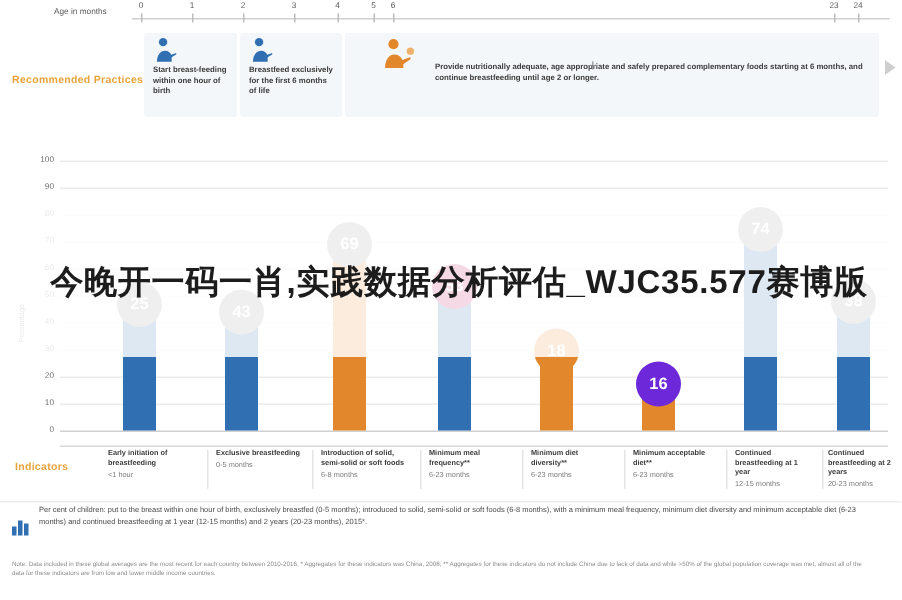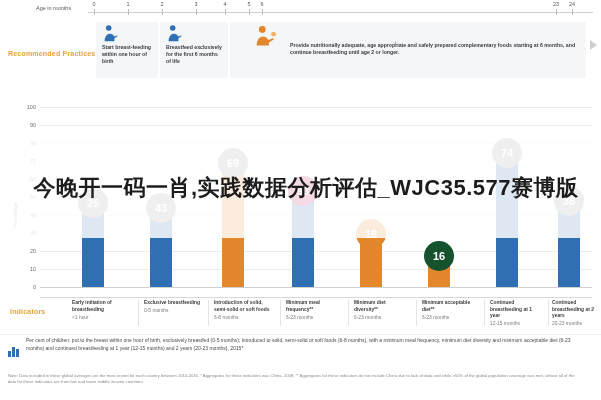--- a/index.html
+++ b/index.html
@@ -365,21 +365,21 @@
     <div class="bar" style="left:360px; height:52px;  background:#e2872c;"></div>
     <div class="bar" style="left:428px; height:29px;  background:#e2872c;"></div>
     <div class="bar" style="left:496px; height:133px; background:#2f6fb2;"></div>
     <div class="bar" style="left:558px; height:83px;  background:#2f6fb2;"></div>
 
     <div class="bubble" style="left:78px;  top:100px; width:30px; height:30px; background:#9e9e9e;">25</div>
     <div class="bubble" style="left:146px; top:105px; width:30px; height:30px; background:#9e9e9e;">43</div>
     <div class="bubble" style="left:218px; top:60px;  width:30px; height:30px; background:#9e9e9e;">69</div>
     <div class="bubble" style="left:288px; top:88px;  width:30px; height:30px; background:#be185d;">53</div>
     <div class="bubble" style="left:356px; top:131px; width:30px; height:30px; background:#e2872c;">18</div>
-    <div class="bubble" style="left:424px; top:153px; width:30px; height:30px; background:#14532d;">16</div>
+    <div class="bubble" style="left:424px; top:153px; width:30px; height:30px; background:#6d28d9;">16</div>
     <div class="bubble" style="left:492px; top:50px;  width:30px; height:30px; background:#9e9e9e;">74</div>
     <div class="bubble" style="left:554px; top:98px;  width:30px; height:30px; background:#9e9e9e;">38</div>
 
     <div class="src-top">Source: UNICEF global database, 2016, based on MICS, DHS and other nationally representative surveys.</div>
   </div>
 
   <div class="ind-label">Indicators</div>
   <div class="ind-sep"></div>
 
   <div class="ind-item" style="left:72px; width:58px;">

